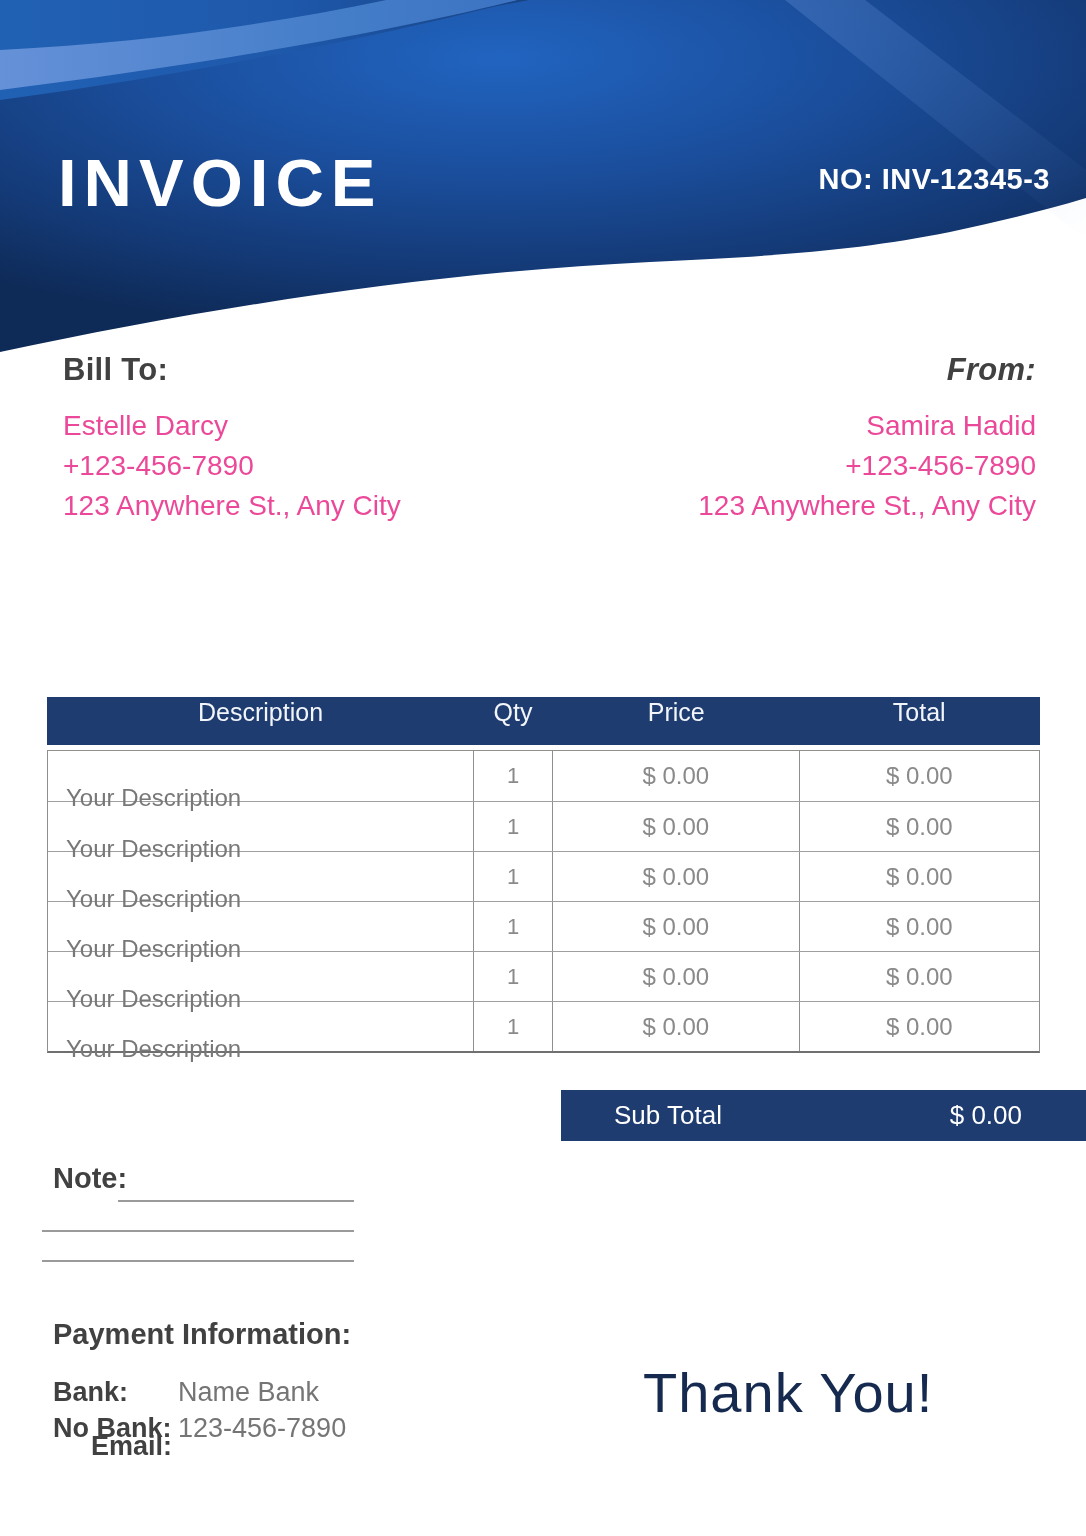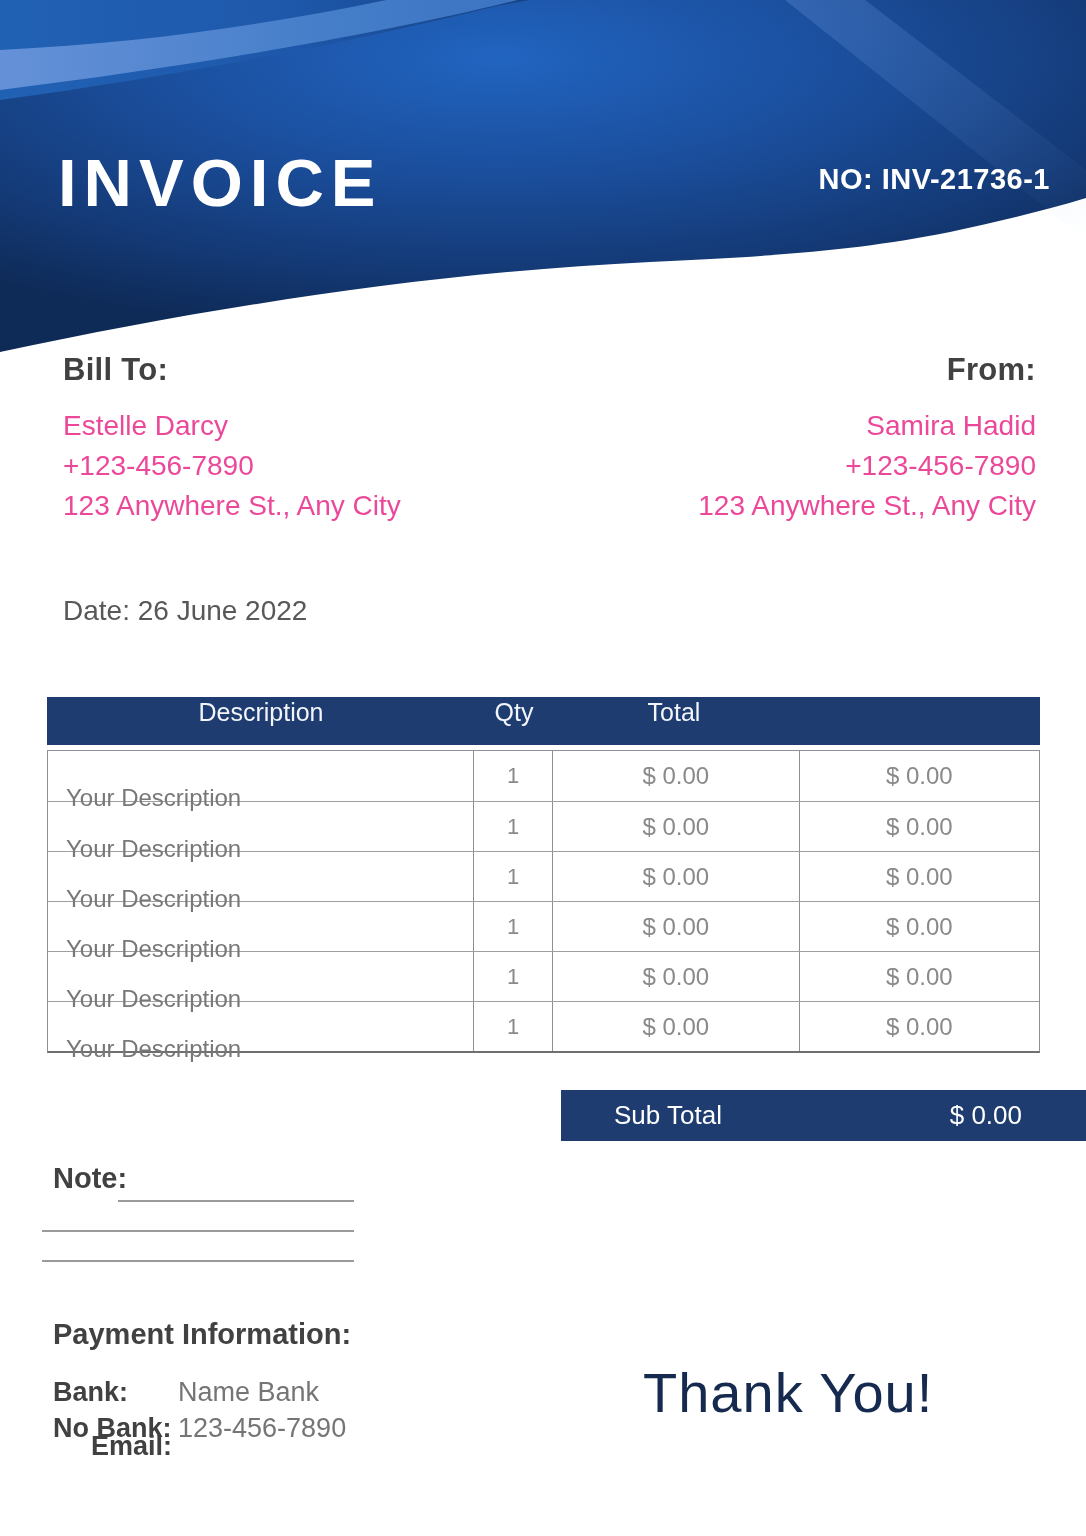--- a/index.html
+++ b/index.html
@@ -23,21 +23,21 @@
     font-size:29px;font-weight:700;letter-spacing:0.5px;
     color:#ffffff;
   }
   .section-heading{
     font-size:31px;font-weight:700;color:#414141;letter-spacing:0.3px;
   }
   .contact-block{
     font-size:28px;color:#ec4899;line-height:40px;
   }
   .bill-to-heading{left:63px;top:352px;}
-  .from-heading{right:50px;top:352px;}
+  .from-heading{right:50px;top:352px;font-style:italic;}
   .bill-to-block{left:63px;top:406px;text-align:left;}
   .from-block{right:50px;top:406px;text-align:right;}
   .date-line{left:63px;top:595px;font-size:28px;color:#585858;}
 
   .inv-table{left:47px;top:697px;width:993px;}
   .t-header{
     display:flex;height:48px;background:#1e3c70;
     border:1px solid #1e3c70;box-sizing:border-box;
   }
   .t-header .hc{color:#f2f5fa;font-size:25px;text-align:center;}
@@ -117,43 +117,43 @@
         <stop offset="100%" stop-color="#6d9ade" stop-opacity="0"></stop>
       </linearGradient>
     </defs>
     <rect x="0" y="0" width="640" height="170" fill="url(#gBack)"></rect>
     <path d="M0,50 C170,42 320,16 450,-14 L570,-14 C430,26 210,64 0,90 Z" fill="url(#gRibbon)"></path>
     <path d="M0,100 C190,74 360,40 480,10 C520,1 555,-6 600,-6 L1086,-6 L1086,198 C1040,212 995,222 950,232 C860,250 780,256 650,262 C440,272 220,305 0,352 Z" fill="url(#gBody)"></path>
     <path d="M780,-4 L860,-4 L1086,170 L1086,240 Z" fill="url(#gSheen)"></path>
   </svg>
 
   <div class="abs invoice-title">INVOICE</div>
-  <div class="abs invoice-no">NO: INV-21736-1</div>
+  <div class="abs invoice-no">NO: INV-12345-3</div>
 
   <div class="abs section-heading bill-to-heading">Bill To:</div>
   <div class="abs section-heading from-heading">From:</div>
 
   <div class="abs contact-block bill-to-block">
     <div>Estelle Darcy</div>
     <div>+123-456-7890</div>
     <div>123 Anywhere St., Any City</div>
   </div>
 
   <div class="abs contact-block from-block">
     <div>Samira Hadid</div>
     <div>+123-456-7890</div>
     <div>123 Anywhere St., Any City</div>
   </div>
 
-  <div class="abs date-line">Date: 26 June 2022</div>
 
   <div class="abs inv-table">
     <div class="t-header">
       <div class="hc hc-desc">Description</div>
       <div class="hc hc-qty">Qty</div>
+      <div class="hc hc-price">Price</div>
       <div class="hc hc-total">Total</div>
     </div>
     <div class="t-body">
       <div class="t-row">
         <div class="c-desc">Your Description</div>
         <div class="c-qty">1</div>
         <div class="c-price">$ 0.00</div>
         <div class="c-total">$ 0.00</div>
       </div>
       <div class="t-row">

